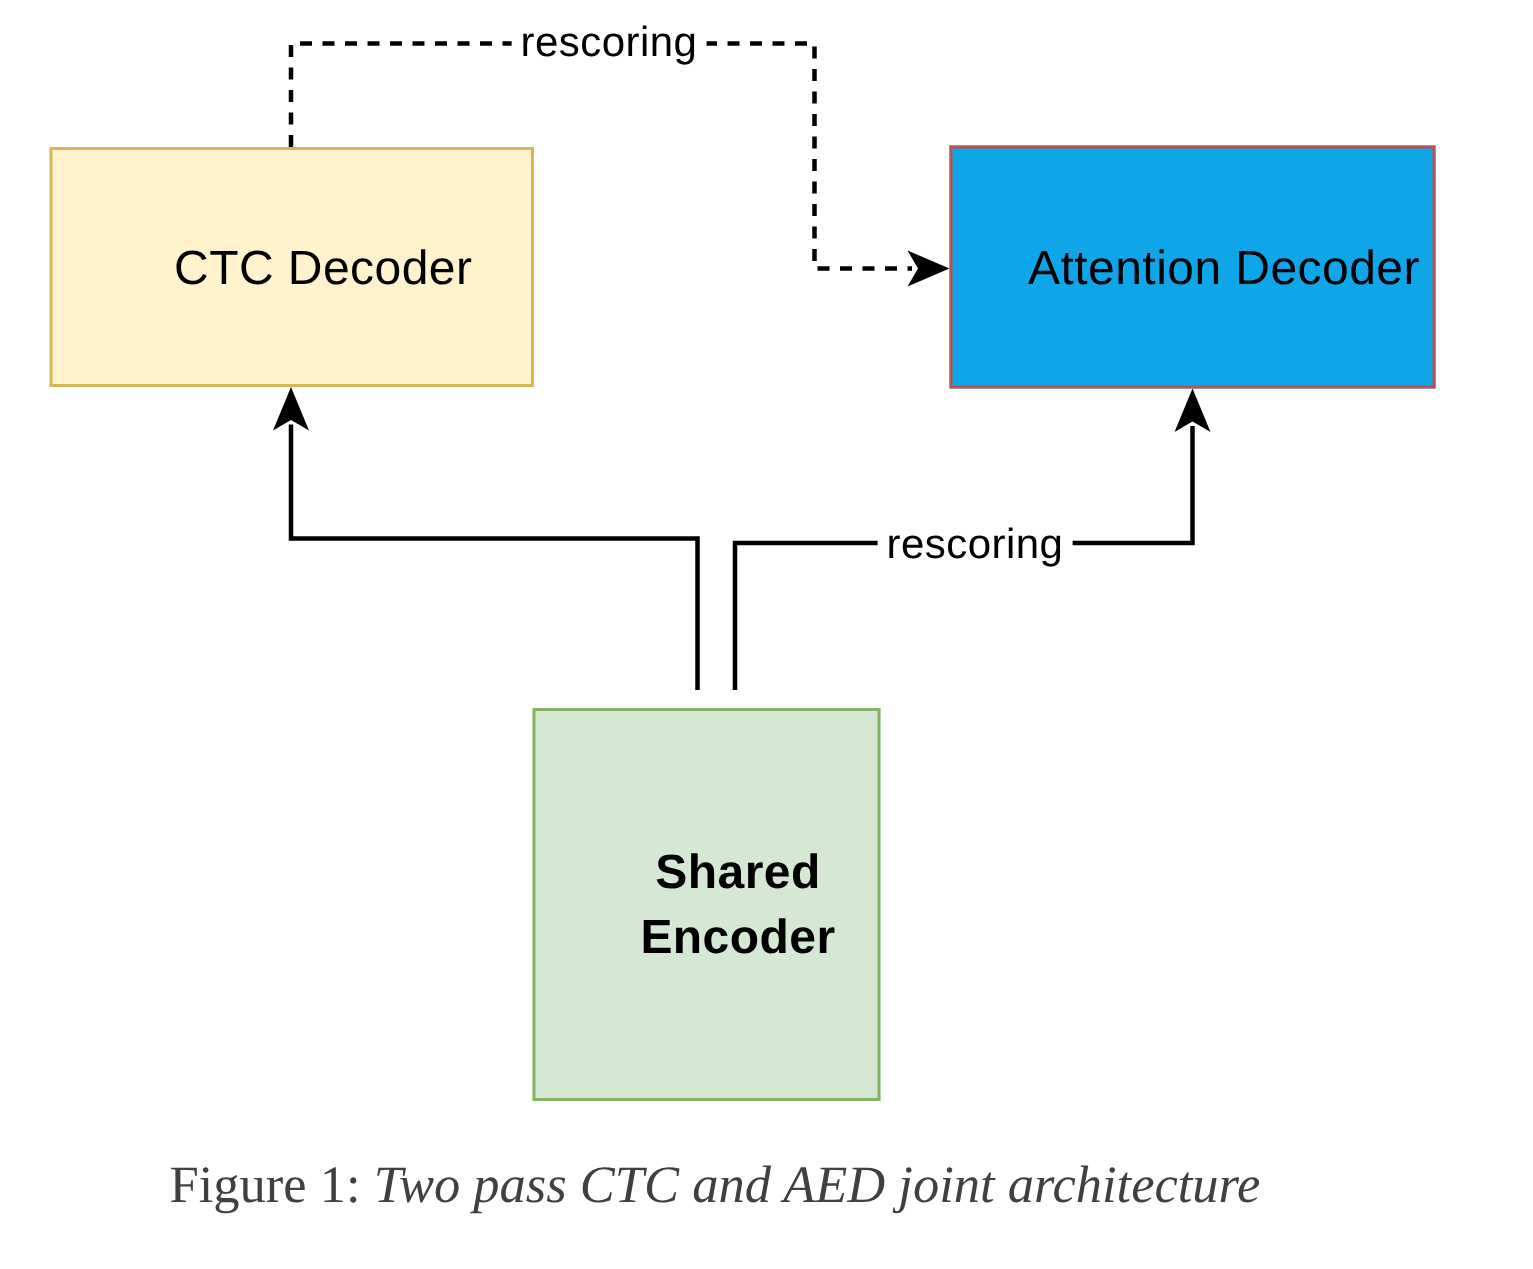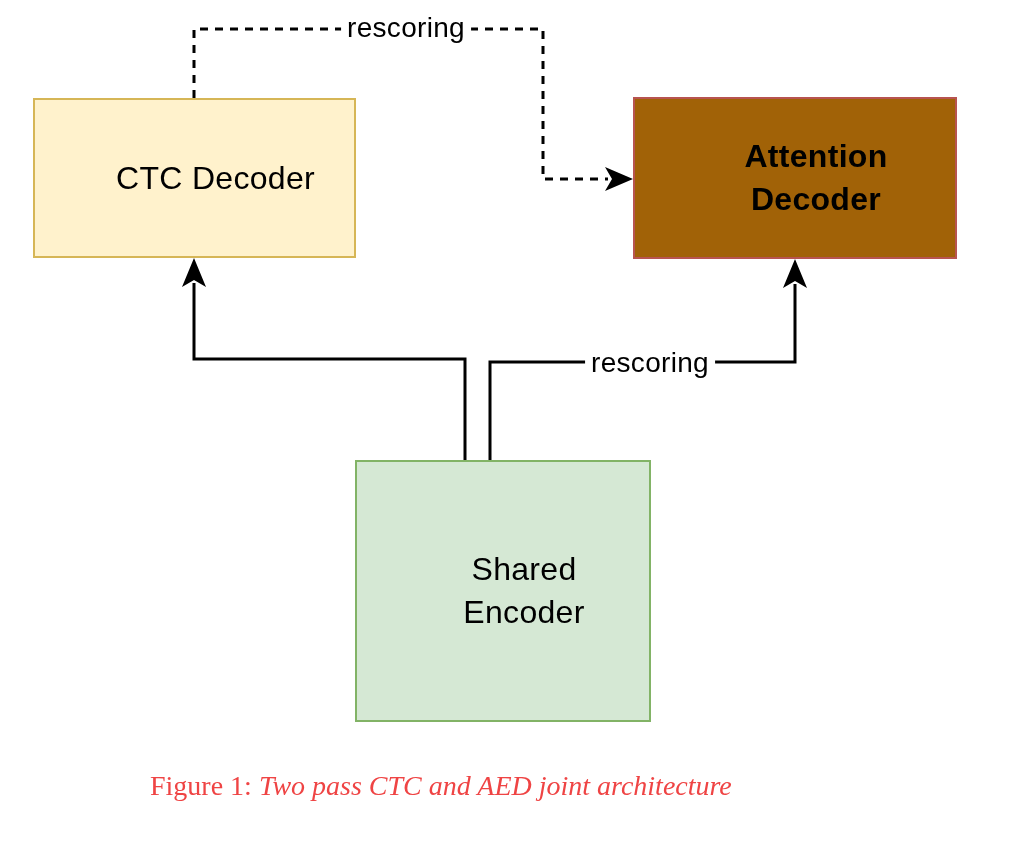--- a/index.html
+++ b/index.html
@@ -27,21 +27,21 @@
     padding-left: 42px;
   }
   .node-label {
     font-size: 32px;
     letter-spacing: 0.3px;
     color: #000;
     line-height: 1.34;
   }
   .node-ctc       { left: 33px;  top: 98px;  width: 323px; height: 160px; }
   .node-attention { left: 633px; top: 97px;  width: 324px; height: 162px; }
-  .node-encoder   { left: 355px; top: 460px; width: 296px; height: 262px; }
+  .node-encoder   { left: 355px; top: 472px; width: 232px; height: 262px; font-weight: bold; }
   .node-encoder .node-label { width: 180px; }
   .wires {
     position: absolute;
     left: 0; top: 0;
     width: 1022px;
     height: 846px;
     z-index: 2;
     pointer-events: none;
   }
   .wire {
@@ -61,38 +61,37 @@
     z-index: 3;
     white-space: nowrap;
   }
   .edge-label-rescoring { left: 406px; top: 28px; }
   .edge-label-attention { left: 650px; top: 363px; }
   .caption {
     position: absolute;
     left: 113px;
     top: 770px;
     font-family: "Liberation Serif", serif;
-    font-size: 28px;
-    color: #ef4444;
+    font-size: 35px;
+    color: #404040;
     white-space: nowrap;
     z-index: 1;
-    margin-left: 37px;
   }
   .caption .caption-title { font-style: italic; }
 </style>
 </head>
 <body>
 
 <div class="canvas">
 
   <div class="node node-ctc" style="background-color: rgb(255, 242, 204); border-color: rgb(214, 182, 86);">
     <span class="node-label">CTC Decoder</span>
   </div>
 
-  <div class="node node-attention" style="background-color: #a16207; border-color: rgb(184, 84, 80); font-weight: bold;">
+  <div class="node node-attention" style="background-color: #0ea5e9; border-color: rgb(184, 84, 80);">
     <span class="node-label">Attention Decoder</span>
   </div>
 
   <div class="node node-encoder" style="background-color: rgb(213, 232, 212); border-color: rgb(130, 179, 102);">
     <span class="node-label">Shared Encoder</span>
   </div>
 
   <svg class="wires" viewBox="0 0 1022 846">
 
     <path class="wire wire-dashed" d="M194 98 V29 H543 V179 H608" style="stroke: rgb(0, 0, 0);"></path>

